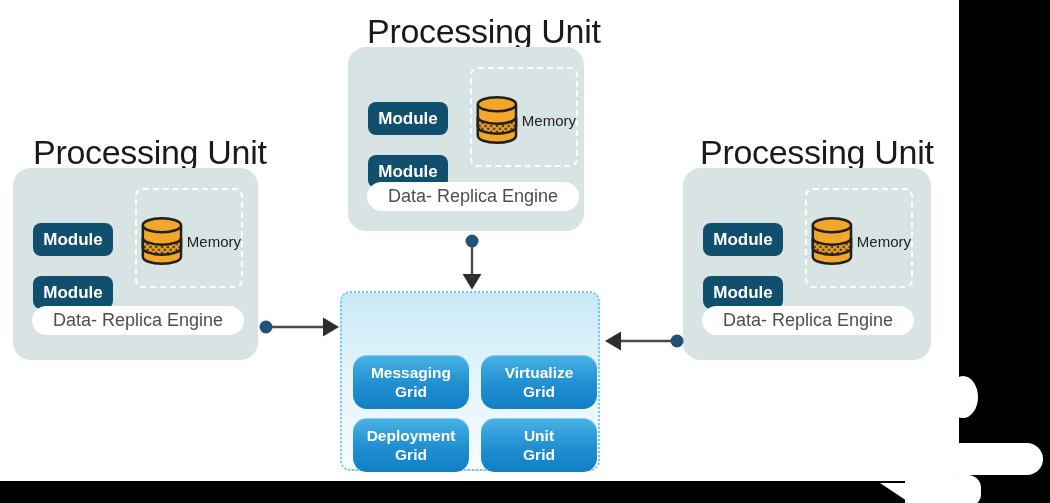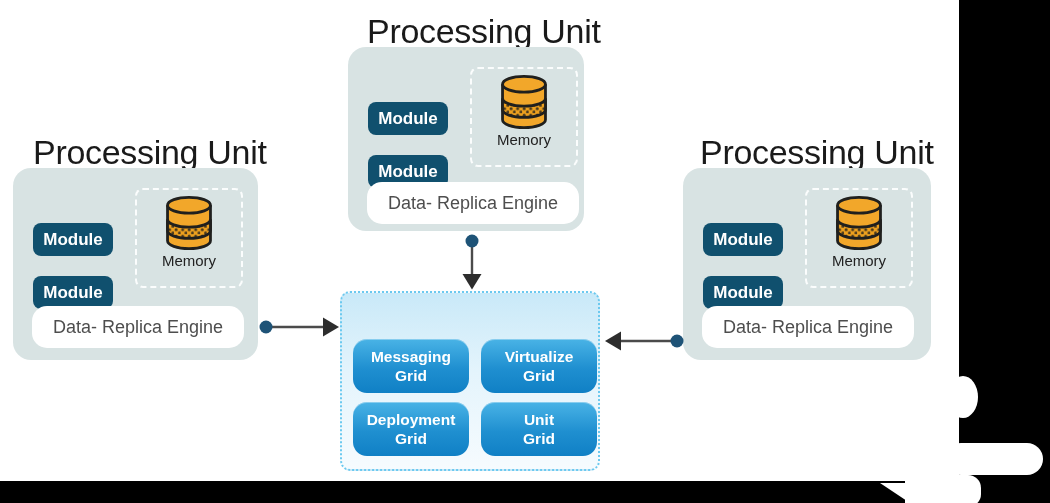--- a/index.html
+++ b/index.html
@@ -12,32 +12,32 @@
   .corner-blob  { position:absolute; left:850px; top:330px; z-index:2; }
 
   
   .unit-title { position:absolute; font-size:34px; font-weight:500; color:#1a1a1a; letter-spacing:-0.3px; z-index:3; white-space:nowrap; }
   .unit-box { position:absolute; background:#d8e3e3; border-radius:18px; z-index:3; }
   .module { position:absolute; left:20px; width:80px; height:33px; background:#10506e; border-radius:8px;
             color:#fff; font-weight:bold; font-size:17px; display:flex; align-items:center; justify-content:center;margin-top:28px; }
   .module.m1 { top:27px; } .module.m2 { top:80px; }
   .memory-panel { position:absolute; left:122px; top:20px; width:108px; height:100px;
                   border:2px dashed #fbfdfd; border-radius:8px;
-                  display:flex; flex-direction:column; align-items:center; justify-content:flex-start; padding-top:5px; }
+                  display:flex; flex-direction:row; align-items:center; justify-content:flex-start; padding-top:5px; }
   .memory-label { font-size:15px; color:#222; margin-top:1px; }
-  .engine-bar { position:absolute; left:19px; top:138px; width:212px; height:42px; background:#ffffff; border-radius:15px;
+  .engine-bar { position:absolute; left:19px; top:138px; width:212px; height:29px; background:#ffffff; border-radius:15px;
                 color:#4e4e4e; font-size:18px; display:flex; align-items:center; justify-content:center; white-space:nowrap; }
   .unit-box.short .engine-bar { top:135px; }
 
   
   .middleware { position:absolute; left:340px; top:291px; width:260px; height:180px; z-index:3;
                 border:2px dotted #6cc9ef; border-radius:10px;
                 background:linear-gradient(180deg,#c9e9f8 0%,#e4f4fc 45%,#f6fbfe 100%); }
   .mw-title { text-align:center; margin-top:9px; font-size:20px; font-weight:bold; color:#3e3e3e; letter-spacing:-0.2px; }
-  .mw-grid { position:absolute; left:11px; top:46px; display:grid; grid-template-columns:116px 116px; column-gap:12px; row-gap:9px; }
+  .mw-grid { position:absolute; left:11px; top:62px; display:grid; grid-template-columns:116px 116px; column-gap:12px; row-gap:9px; }
   .grid-btn { height:54px; border-radius:14px; background:linear-gradient(180deg,#49b3e6 0%,#1f8fd0 55%,#1080c5 100%);
               color:#fff; font-weight:bold; font-size:15.5px; line-height:1.25;
               display:flex; flex-direction:column; align-items:center; justify-content:center;
               box-shadow:inset 0 1px 0 rgba(255,255,255,0.35); }
 
   .arrows { position:absolute; left:0; top:0; z-index:4; pointer-events:none; }
 </style>
 </head>
 <body>
 

